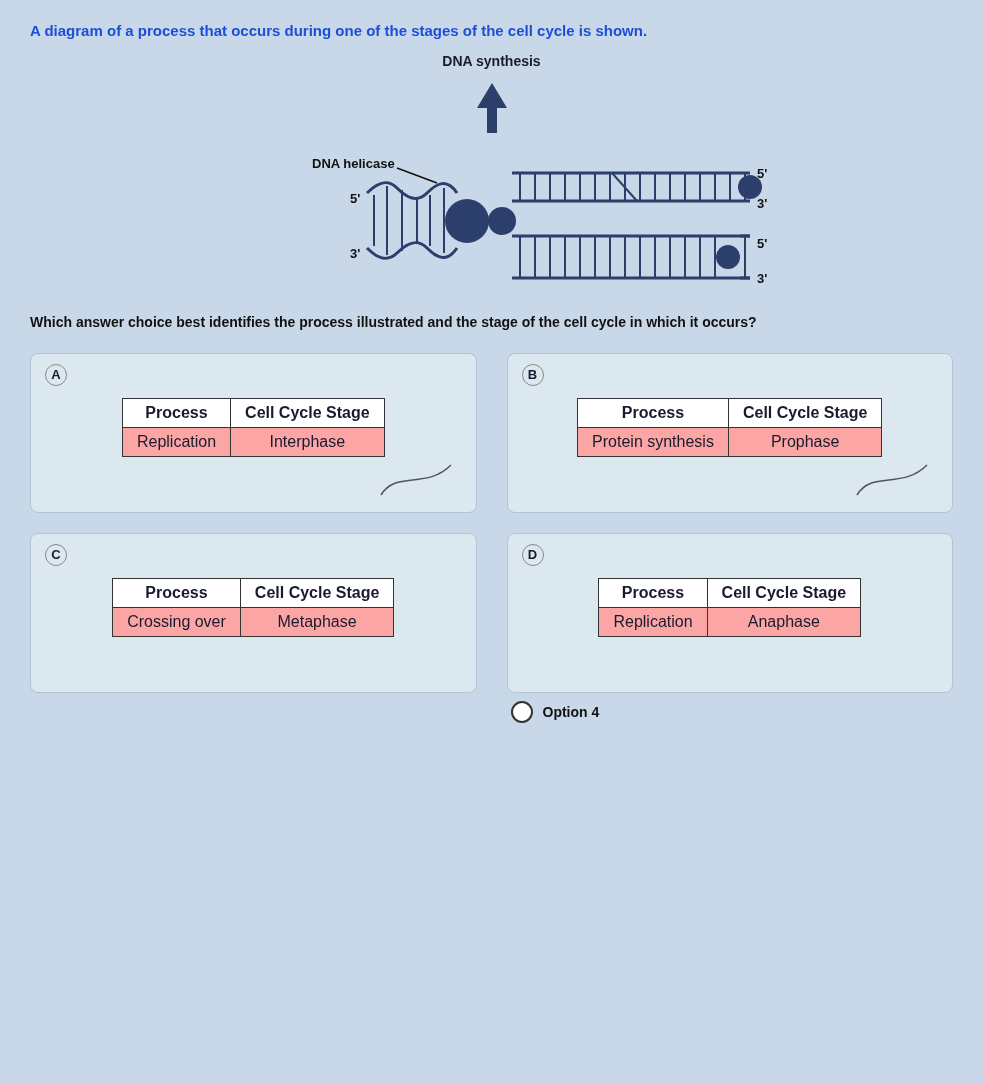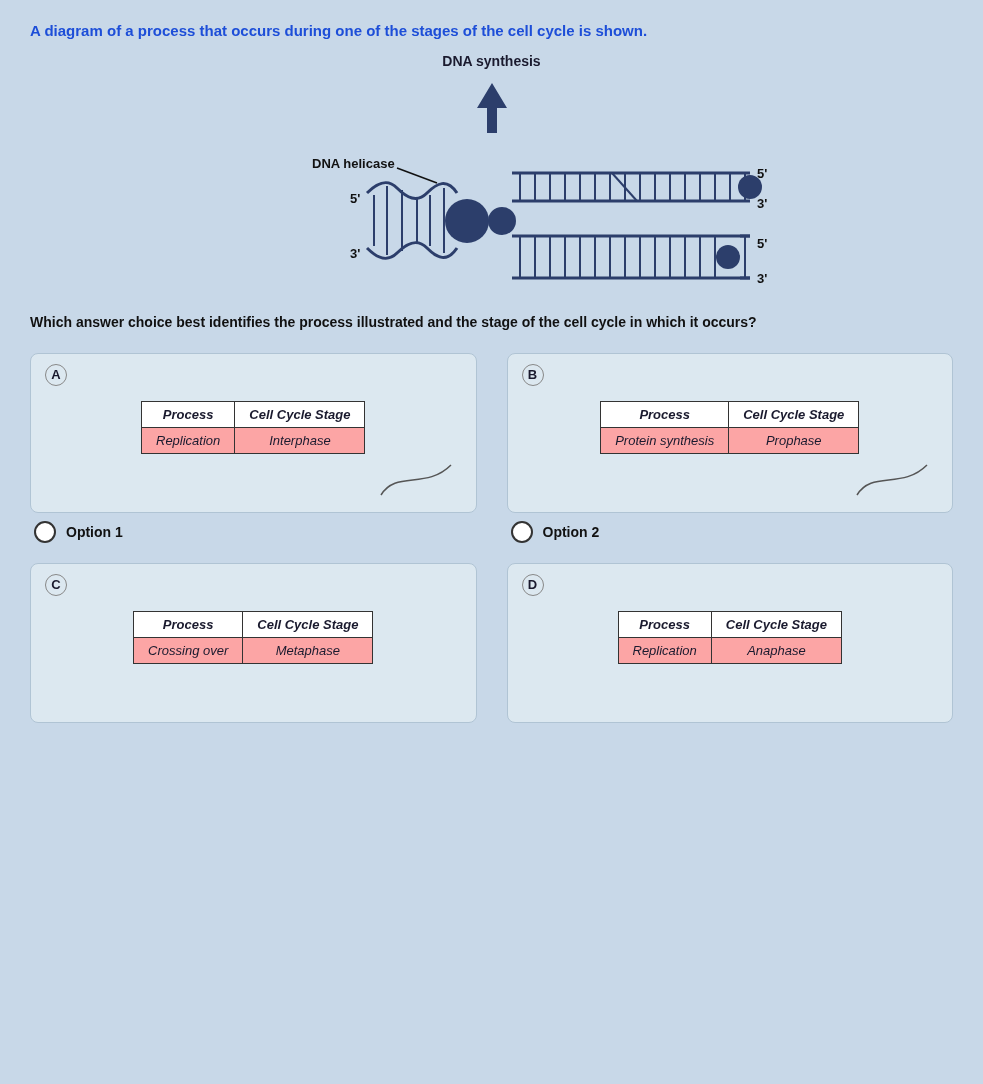--- a/index.html
+++ b/index.html
@@ -85,23 +85,22 @@
       align-items: center;
       justify-content: center;
     }
     .option-table {
       border-collapse: collapse;
       width: auto;
     }
     .option-table th, .option-table td {
       border: 1.5px solid #333;
       padding: 5px 14px;
-      font-size: 13px;
+      font-size: 16px;
       text-align: center;
-      font-style: italic;
     }
     .option-table th {
       font-weight: bold;
       background: white;
     }
     .option-table td {
       background: #fca5a5;
       font-weight: normal;
     }
     .option-label-row {
@@ -233,24 +232,20 @@
             <td>Replication</td>
             <td>Interphase</td>
           </tr>
         </tbody>
       </table>
 
       <svg style="position:absolute;bottom:12px;right:20px;" width="80" height="40" viewBox="0 0 80 40">
         <path d="M5,35 C20,10 50,30 75,5" stroke="#555" stroke-width="1.5" fill="none"></path>
       </svg>
     </div>
-    <div class="option-label-row">
-      <div class="radio-circle"></div>
-      <span class="option-label-text">Option 1</span>
-    </div>
   </div>
 
   <div class="option-wrapper">
     <div class="option-card">
       <div class="option-letter">B</div>
       <table class="option-table">
         <thead>
           <tr>
             <th>Process</th>
             <th>Cell Cycle Stage</th>
@@ -260,24 +255,20 @@
           <tr>
             <td>Protein synthesis</td>
             <td>Prophase</td>
           </tr>
         </tbody>
       </table>
       <svg style="position:absolute;bottom:12px;right:20px;" width="80" height="40" viewBox="0 0 80 40">
         <path d="M5,35 C20,10 50,30 75,5" stroke="#555" stroke-width="1.5" fill="none"></path>
       </svg>
     </div>
-    <div class="option-label-row">
-      <div class="radio-circle"></div>
-      <span class="option-label-text">Option 2</span>
-    </div>
   </div>
 
   <div class="option-wrapper">
     <div class="option-card">
       <div class="option-letter">C</div>
       <table class="option-table">
         <thead>
           <tr>
             <th>Process</th>
             <th>Cell Cycle Stage</th>
@@ -304,14 +295,18 @@
           </tr>
         </thead>
         <tbody>
           <tr>
             <td>Replication</td>
             <td>Anaphase</td>
           </tr>
         </tbody>
       </table>
     </div>
+    <div class="option-label-row">
+      <div class="radio-circle"></div>
+      <span class="option-label-text">Option 4</span>
+    </div>
   </div>
 </div>
 
 </body></html>

